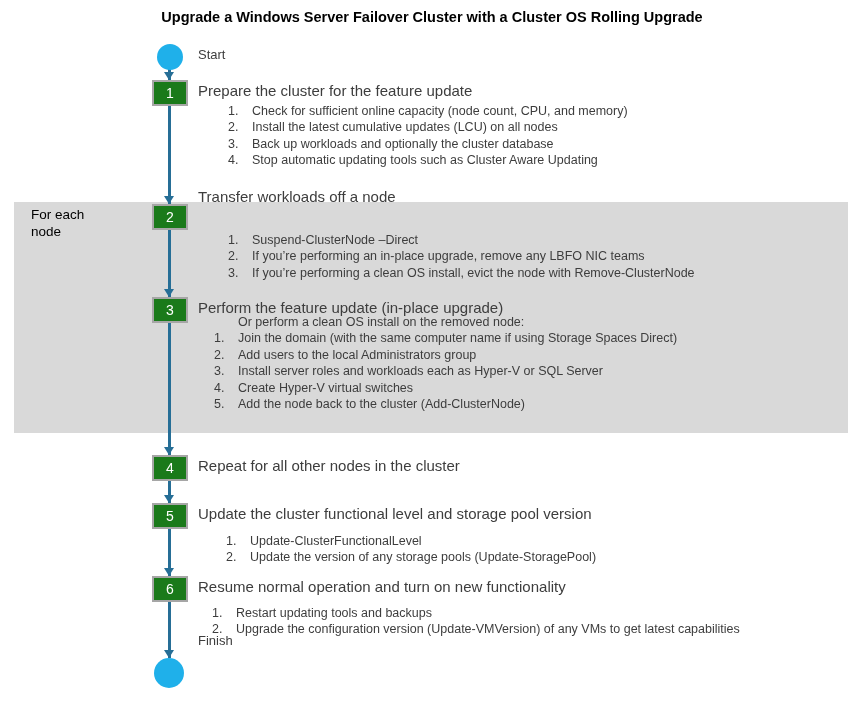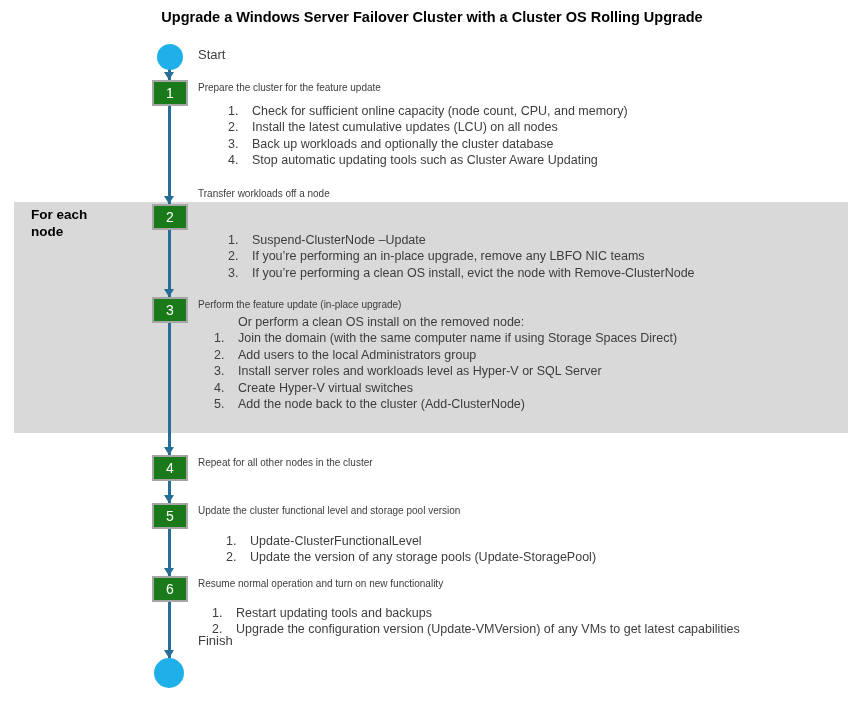--- a/index.html
+++ b/index.html
@@ -7,38 +7,38 @@
     position:relative; width:864px; height:720px; background:#ffffff;
     font-family:"Liberation Sans", sans-serif; overflow:hidden;
   }
   .title {
     position:absolute; top:9px; left:0; width:100%; text-align:center;
     font-weight:bold; font-size:14.5px; color:#000;
   }
   .band { position:absolute; left:14px; top:202px; width:834px; height:231px; background:#d9d9d9; }
   .band-label {
     position:absolute; left:31px; top:206px; width:70px;
-    font-weight:bold; font-size:13.5px; color:#000; line-height:17px;
+    font-weight:normal; font-size:13.5px; color:#000; line-height:17px;
   }
   .vline { position:absolute; left:168px; top:66px; width:3px; height:592px; background:#266e96; }
   .arrow {
     position:absolute; left:164px; width:0; height:0;
     border-left:5.5px solid transparent; border-right:5.5px solid transparent;
     border-top:8px solid #266e96;
   }
   .node { position:absolute; border-radius:50%; background:#1fb0ea; }
   .node.start  { left:157px; top:44px;  width:26px; height:26px; }
   .node.finish { left:154px; top:658px; width:30px; height:30px; }
   .node-label { position:absolute; left:198px; font-size:13px; color:#3d3d3d; white-space:nowrap; }
   .sq {
     position:absolute; left:152px; width:32px; height:22px;
     background:#1a7a1a; border:2px solid #a6a6a6;
     color:#fff; font-size:14px; text-align:center; line-height:22px;
   }
-  .heading { position:absolute; left:198px; font-size:10px; color:#3d3d3d; white-space:nowrap; }
+  .heading { position:absolute; left:198px; font-size:15px; color:#3d3d3d; white-space:nowrap; }
   .list { position:absolute; font-size:12.5px; color:#3d3d3d; line-height:16.4px; }
   .li { display:flex; }
   .li .m { width:24px; flex:0 0 24px; }
   .li .t { white-space:nowrap; }
 </style>
 </head>
 <body>
 
 <div class="canvas">
 
@@ -78,21 +78,21 @@
         <span class="m">4.</span>
         <span class="t">Stop automatic updating tools such as Cluster Aware Updating</span>
       </div>
   </div>
 
   <div class="sq" style="top:204px">2</div>
   <div class="heading" style="top:188px">Transfer workloads off a node</div>
   <div class="list" style="top:232px; left:228px">
     <div class="li">
         <span class="m">1.</span>
-        <span class="t">Suspend-ClusterNode –Update</span>
+        <span class="t">Suspend-ClusterNode –Direct</span>
       </div>
     <div class="li">
         <span class="m">2.</span>
         <span class="t">If you’re performing an in-place upgrade, remove any LBFO NIC teams</span>
       </div>
     <div class="li">
         <span class="m">3.</span>
         <span class="t">If you’re performing a clean OS install, evict the node with Remove-ClusterNode</span>
       </div>
   </div>
@@ -107,21 +107,21 @@
     <div class="li">
         <span class="m">1.</span>
         <span class="t">Join the domain (with the same computer name if using Storage Spaces Direct)</span>
       </div>
     <div class="li">
         <span class="m">2.</span>
         <span class="t">Add users to the local Administrators group</span>
       </div>
     <div class="li">
         <span class="m">3.</span>
-        <span class="t">Install server roles and workloads level as Hyper-V or SQL Server</span>
+        <span class="t">Install server roles and workloads each as Hyper-V or SQL Server</span>
       </div>
     <div class="li">
         <span class="m">4.</span>
         <span class="t">Create Hyper-V virtual switches</span>
       </div>
     <div class="li">
         <span class="m">5.</span>
         <span class="t">Add the node back to the cluster (Add-ClusterNode)</span>
       </div>
   </div>

